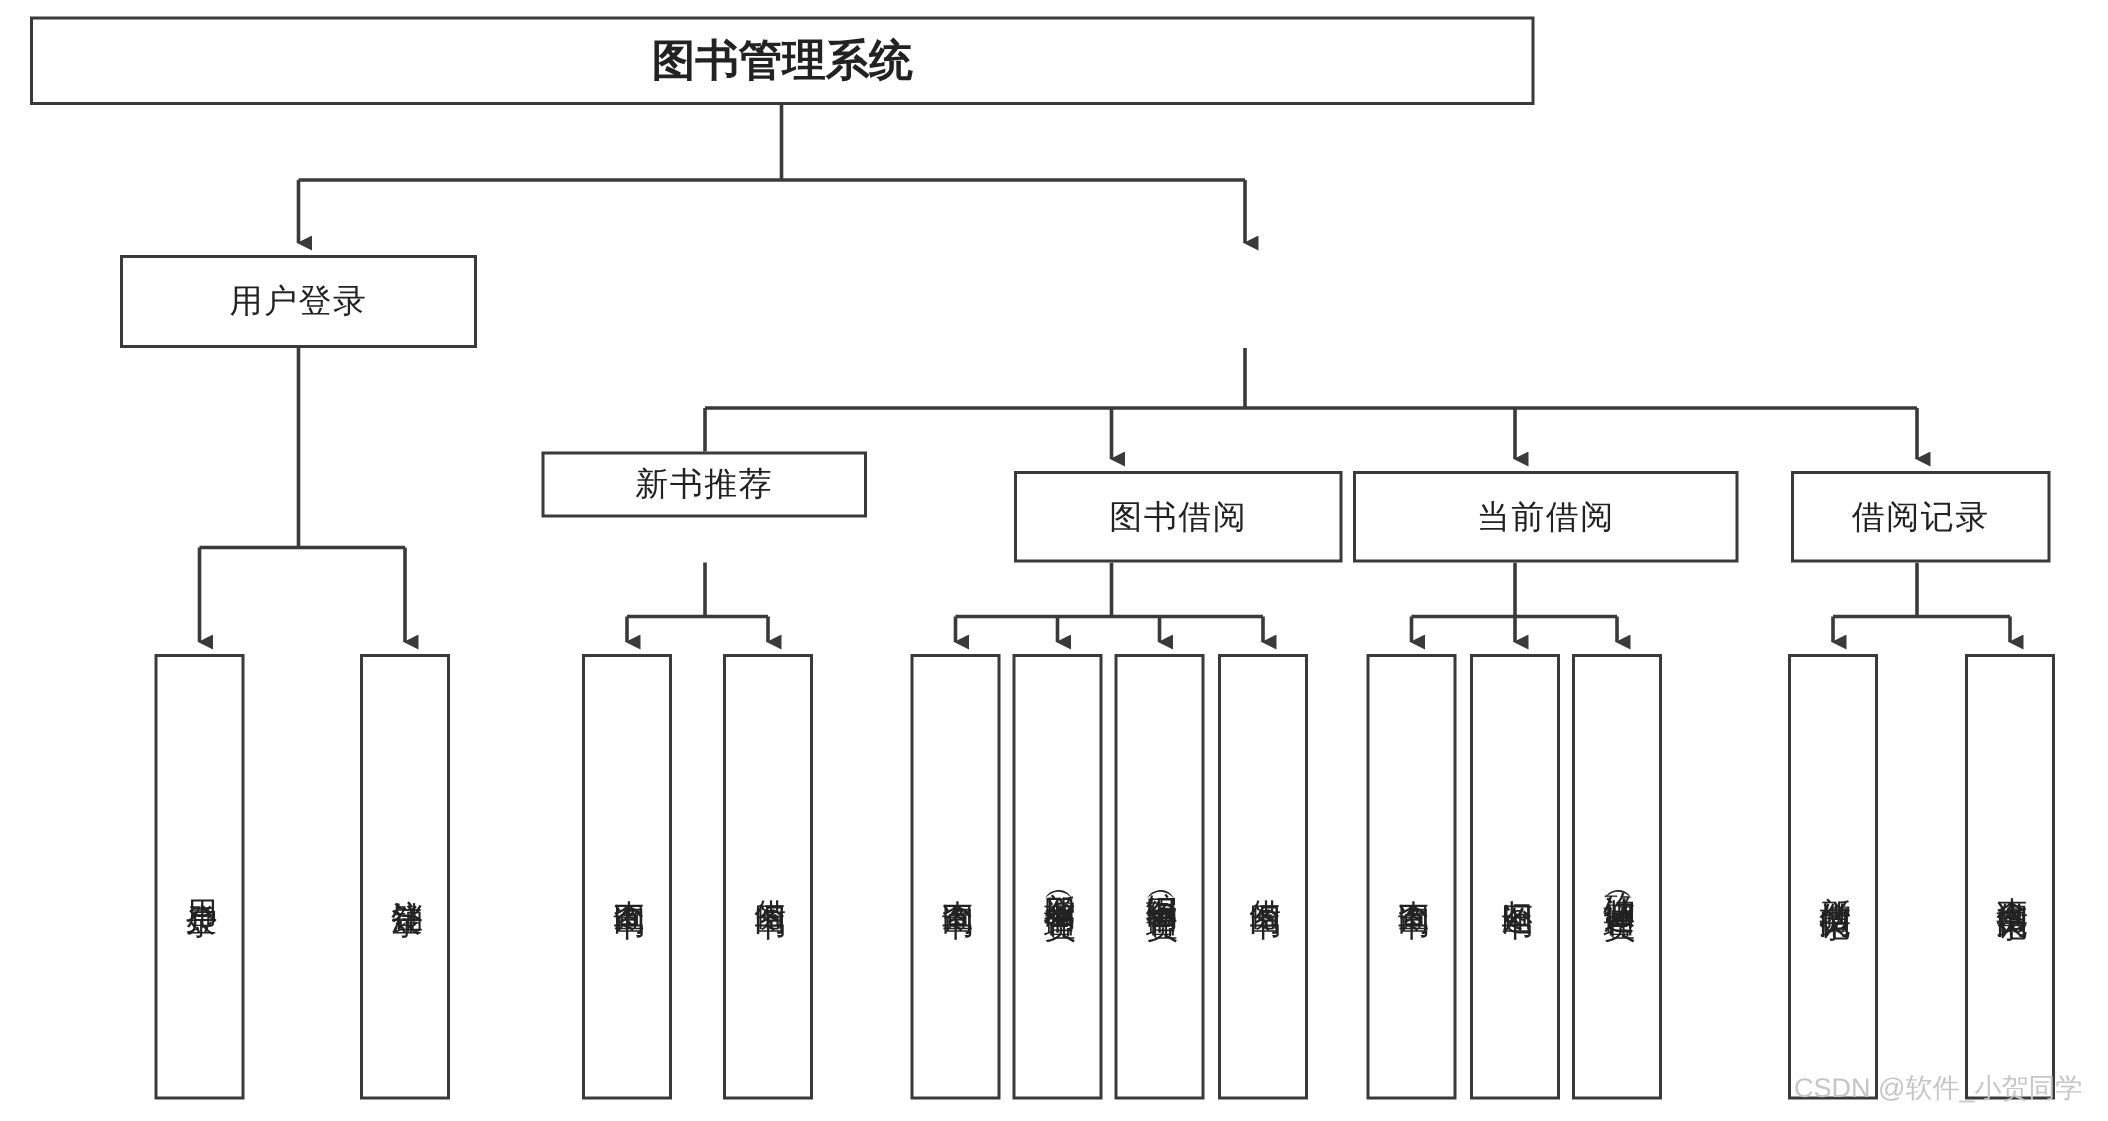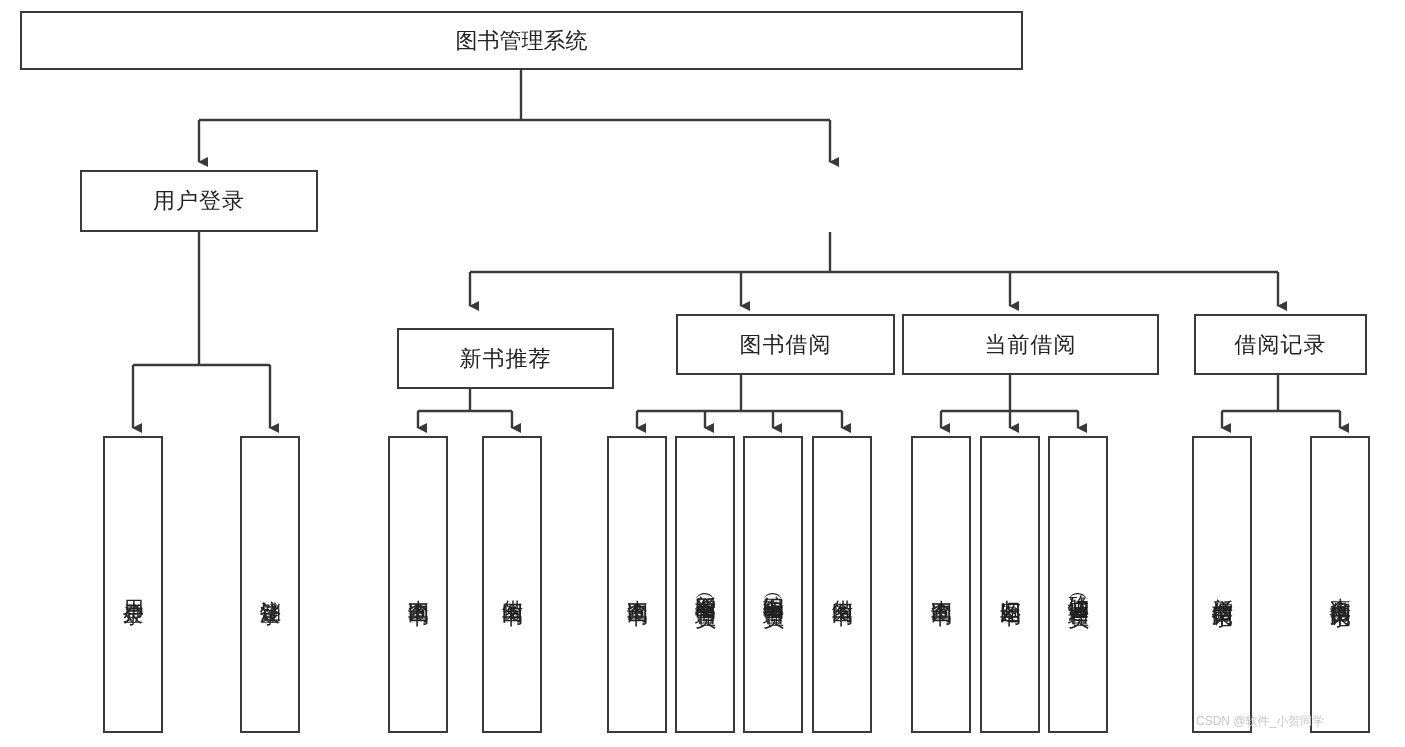--- a/index.html
+++ b/index.html
@@ -2,26 +2,26 @@
 <html><head>
 <meta charset="utf-8">
 <style>
   html,body{margin:0;padding:0;background:#ffffff;}
   body{font-family:"Liberation Sans","DejaVu Sans",sans-serif;}
   #canvas{position:relative;width:1405px;height:747px;background:#ffffff;overflow:hidden;}
   svg#wires{position:absolute;left:0;top:0;width:1405px;height:747px;}
   .node{position:absolute;box-sizing:border-box;background:#ffffff;border:2.2px solid #3a3a3a;
         display:flex;align-items:center;justify-content:center;color:#222222;}
   .node.h{font-size:22px;letter-spacing:1px;}
-  .node.root{font-size:22px;}
+  .node.root{font-size:29px;font-weight:bold;}
   .node.v{writing-mode:vertical-rl;text-orientation:upright;font-size:21px;
           line-height:1.28;letter-spacing:2px;padding-top:4px;}
   .node.v .lbl{writing-mode:vertical-rl;text-orientation:upright;white-space:normal;
                display:block;max-height:285px;}
-  .wm{position:absolute;left:1196px;top:713px;font-size:12px;color:#c6c6c6;white-space:nowrap;}
+  .wm{position:absolute;left:1196px;top:713px;font-size:18px;color:#c6c6c6;white-space:nowrap;}
 </style>
 </head>
 <body>
 
 <div id="canvas">
 
   <svg id="wires" viewBox="0 0 1405 747" xmlns="http://www.w3.org/2000/svg">
     <defs>
       <marker id="ah" markerWidth="11" markerHeight="11" refX="5" refY="9" orient="auto" markerUnits="userSpaceOnUse">
         <path d="M0,0 L10,0 L5,10 z" fill="#3a3a3a"></path>
@@ -72,21 +72,21 @@
   </svg>
 
   <div class="node root" style="left:20px;top:11px;width:1003px;height:59px;">
     <span class="lbl">图书管理系统</span>
   </div>
 
   <div class="node h" style="left:80px;top:170px;width:238px;height:62px;">
     <span class="lbl">用户登录</span>
   </div>
 
-  <div class="node h" style="left:361px;top:328px;width:217px;height:61px;margin-left:36px;">
+  <div class="node h" style="left:361px;top:301px;width:217px;height:44px;">
     <span class="lbl">新书推荐</span>
   </div>
   <div class="node h" style="left:632px;top:314px;width:219px;height:61px;margin-left:44px;">
     <span class="lbl">图书借阅</span>
   </div>
   <div class="node h" style="left:902px;top:314px;width:257px;height:61px;">
     <span class="lbl">当前借阅</span>
   </div>
   <div class="node h" style="left:1170px;top:314px;width:173px;height:61px;margin-left:24px;">
     <span class="lbl">借阅记录</span>

